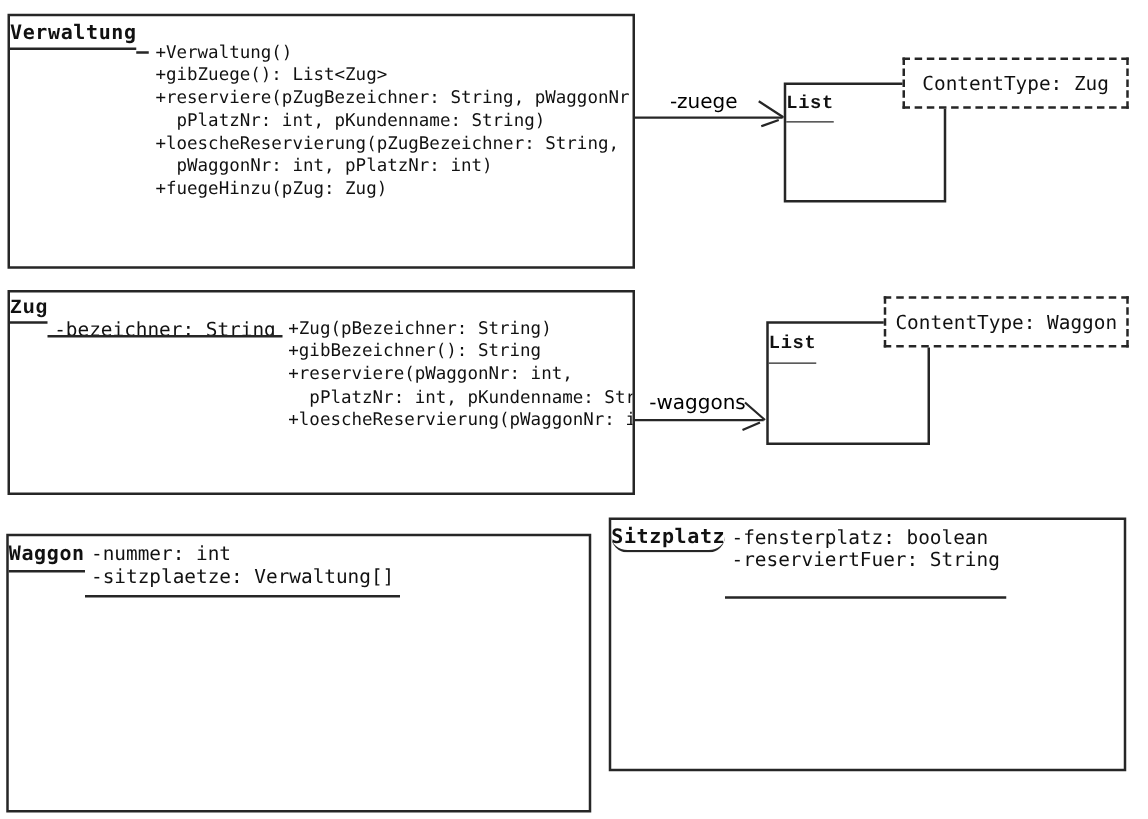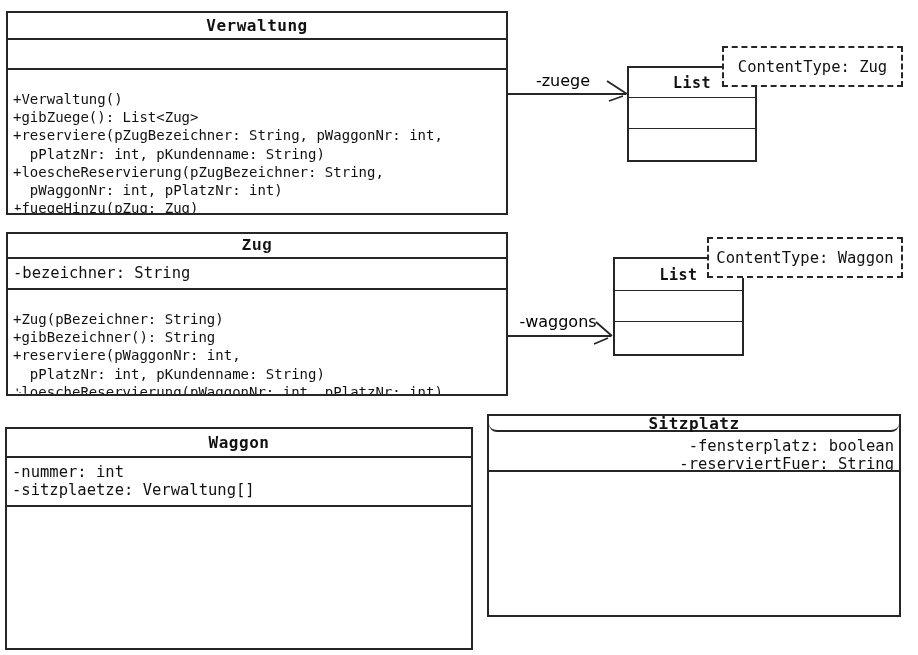--- a/index.html
+++ b/index.html
@@ -4,41 +4,41 @@
 <style>
   * { margin:0; padding:0; box-sizing:border-box; }
   html,body { background:#ffffff; }
   .canvas {
     position:relative; width:918px; height:655px; background:#ffffff;
     font-family:"DejaVu Sans Mono","Liberation Mono",monospace; color:#111;
     overflow:hidden;
   }
   
   .cls {
-    position:absolute; display:flex; flex-direction:column;
+    position:absolute; display:flex; flex-direction:row;
     border:2px solid #262626; background:#ffffff; z-index:2;
   }
   .cls .title {
     flex:0 0 auto; border-bottom:2px solid #262626;
     display:flex; align-items:center; justify-content:center;
     font-weight:bold; font-size:16px; letter-spacing:0.5px;
   }
   .cls .attrs {
     flex:0 0 auto; border-bottom:2px solid #262626;
     padding:5px 5px 0 5px; font-size:15.5px; line-height:18.2px;
     white-space:pre; overflow:hidden;
   }
   .cls .methods {
     flex:1 1 auto; padding:20px 5px 0 5px; font-size:14px; line-height:18.2px;
     white-space:pre; overflow:hidden;border-radius:19px;
   }
   
   .lst {
-    position:absolute; display:flex; flex-direction:column;
-    border:2px solid #262626; background:#ffffff; z-index:3;
+    position:absolute; display:flex; flex-direction:row;
+    border:2px solid #262626; background:#ffffff; z-index:3;font-family:Liberation Mono, monospace;
   }
   .lst .ltitle {
     flex:0 0 auto; border-bottom:1px solid #262626;
     display:flex; align-items:center; justify-content:center;
     font-weight:bold; font-size:15px; letter-spacing:0.5px;
   }
   .lst .lrow { flex:0 0 auto; border-bottom:1px solid #262626; }
   .lst .lrow-last { flex:1 1 auto; }
   
   .note {
@@ -77,37 +77,37 @@
 +gibZuege(): List&lt;Zug&gt;
 +reserviere(pZugBezeichner: String, pWaggonNr: int,
   pPlatzNr: int, pKundenname: String)
 +loescheReservierung(pZugBezeichner: String,
   pWaggonNr: int, pPlatzNr: int)
 +fuegeHinzu(pZug: Zug)</div>
   </div>
 
   <div class="cls" style="left:6px; top:232px; width:502px; height:164px;">
     <div class="title" style="height:25px;font-family:Liberation Mono, monospace;">Zug</div>
-    <div class="attrs" style="height:31px;">-bezeichner: String</div>
+    <div class="attrs" style="height:20px;margin-top:16px;">-bezeichner: String</div>
     <div class="methods">+Zug(pBezeichner: String)
 +gibBezeichner(): String
 +reserviere(pWaggonNr: int,
   pPlatzNr: int, pKundenname: String)
 +loescheReservierung(pWaggonNr: int, pPlatzNr: int)</div>
   </div>
 
   <div class="cls" style="left:5px; top:414px; width:468px; height:223px;margin-top:13px;">
     <div class="title" style="height:29px;">Waggon</div>
     <div class="attrs" style="height:49px;">-nummer: int
 -sitzplaetze: Verwaltung[]</div>
   </div>
 
   <div class="cls" style="left:487px; top:414px; width:414px; height:203px;">
-    <div class="title" style="height:16px;border-radius:13px;">Sitzplatz</div>
-    <div class="attrs" style="height:40px;text-align:right;">-fensterplatz: boolean
+    <div class="title" style="height:26px;border-radius:13px;">Sitzplatz</div>
+    <div class="attrs" style="height:63px;">-fensterplatz: boolean
 -reserviertFuer: String</div>
   </div>
 
   <div class="lst" style="left:627px; top:66px; width:130px; height:96px;">
     <div class="ltitle" style="height:30px;">List</div>
     <div class="lrow" style="height:31px;"></div>
     <div class="lrow-last"></div>
   </div>
 
   <div class="lst" style="left:613px; top:257px; width:131px; height:99px;">

